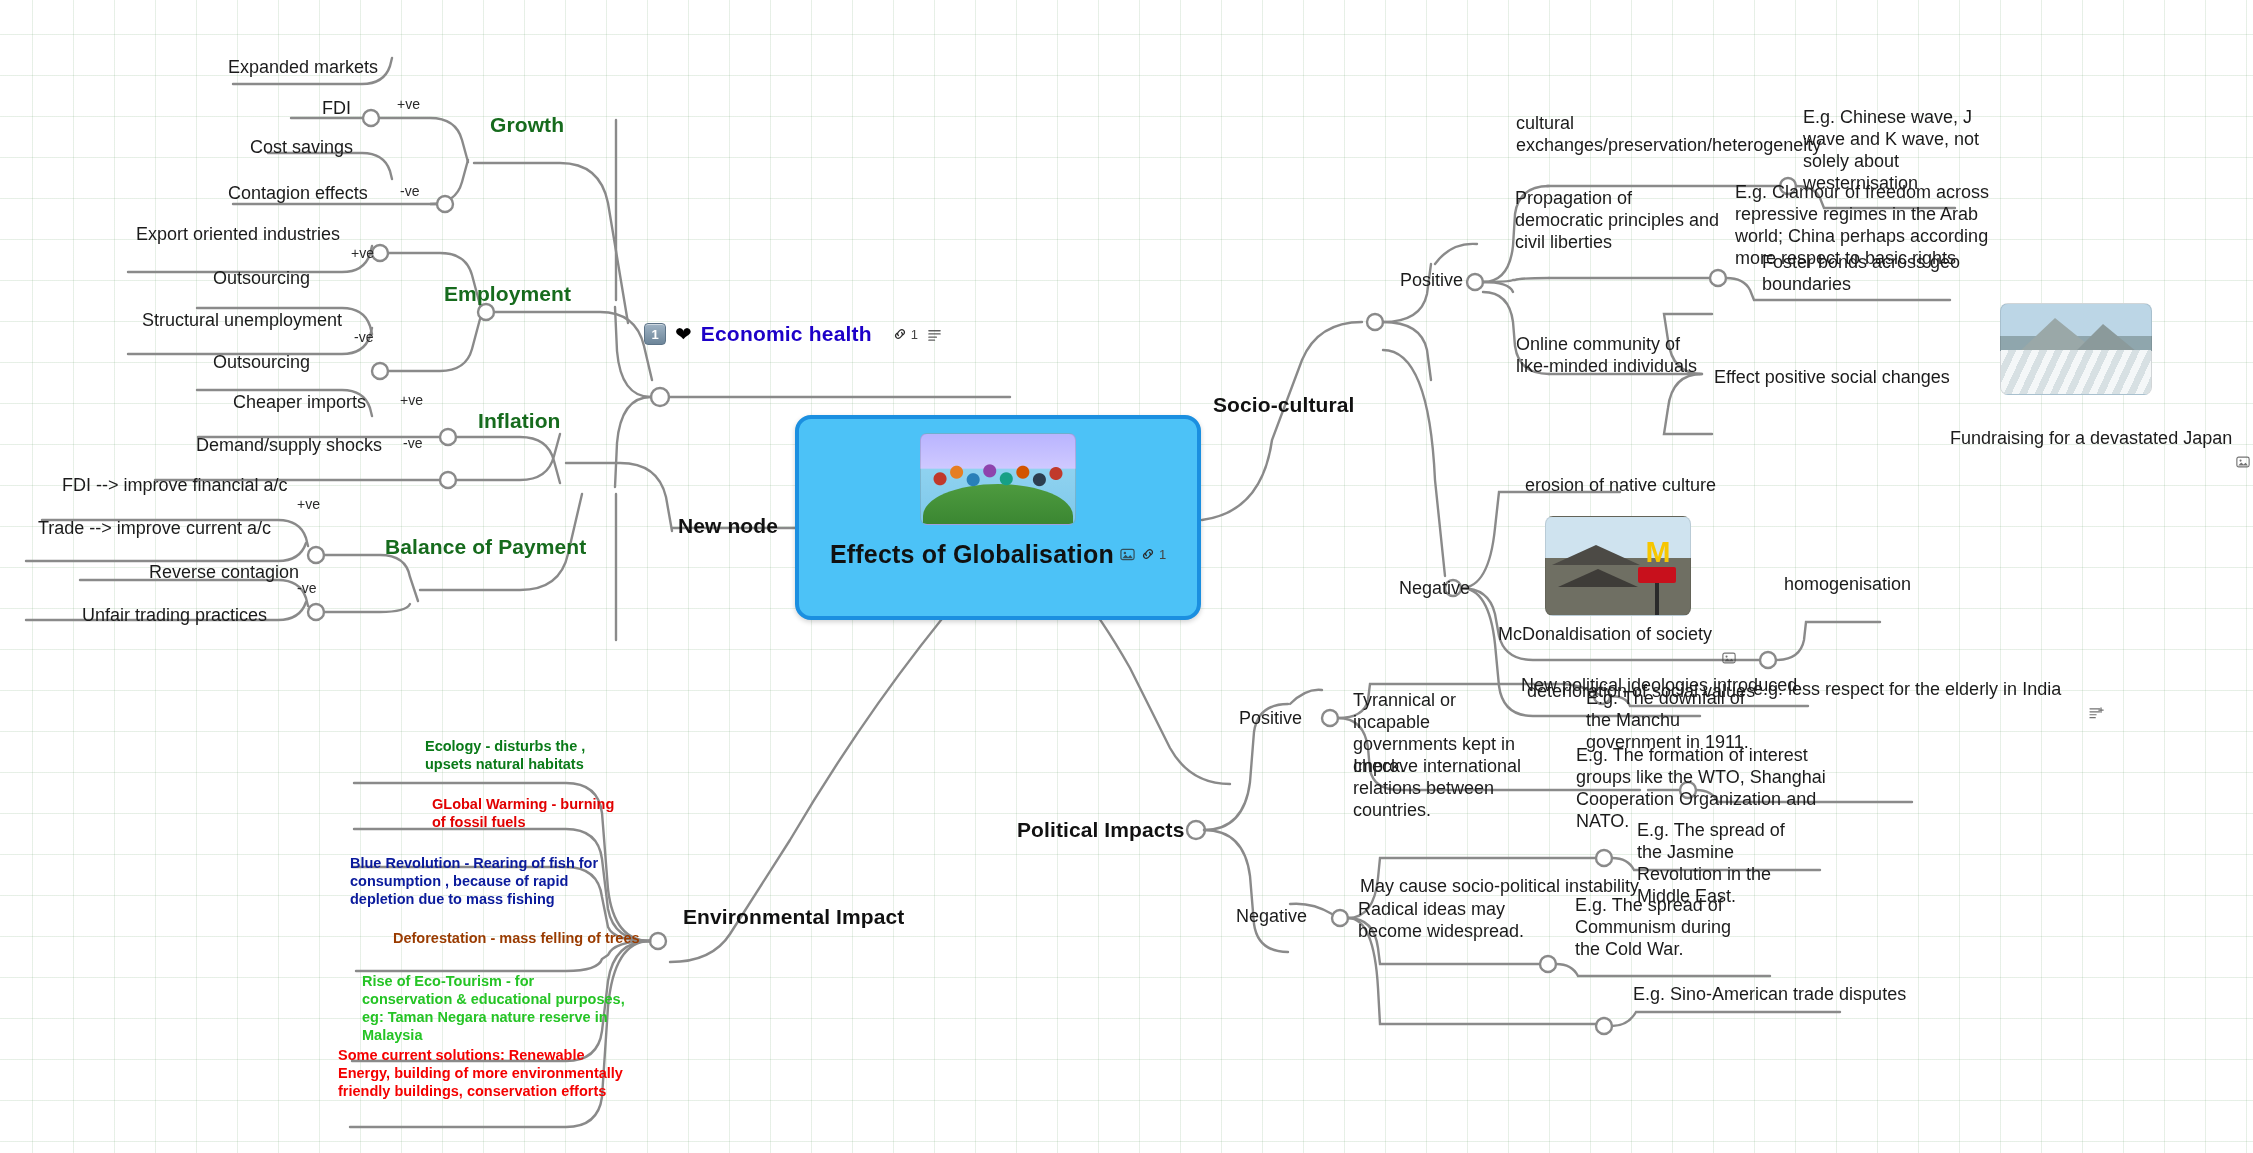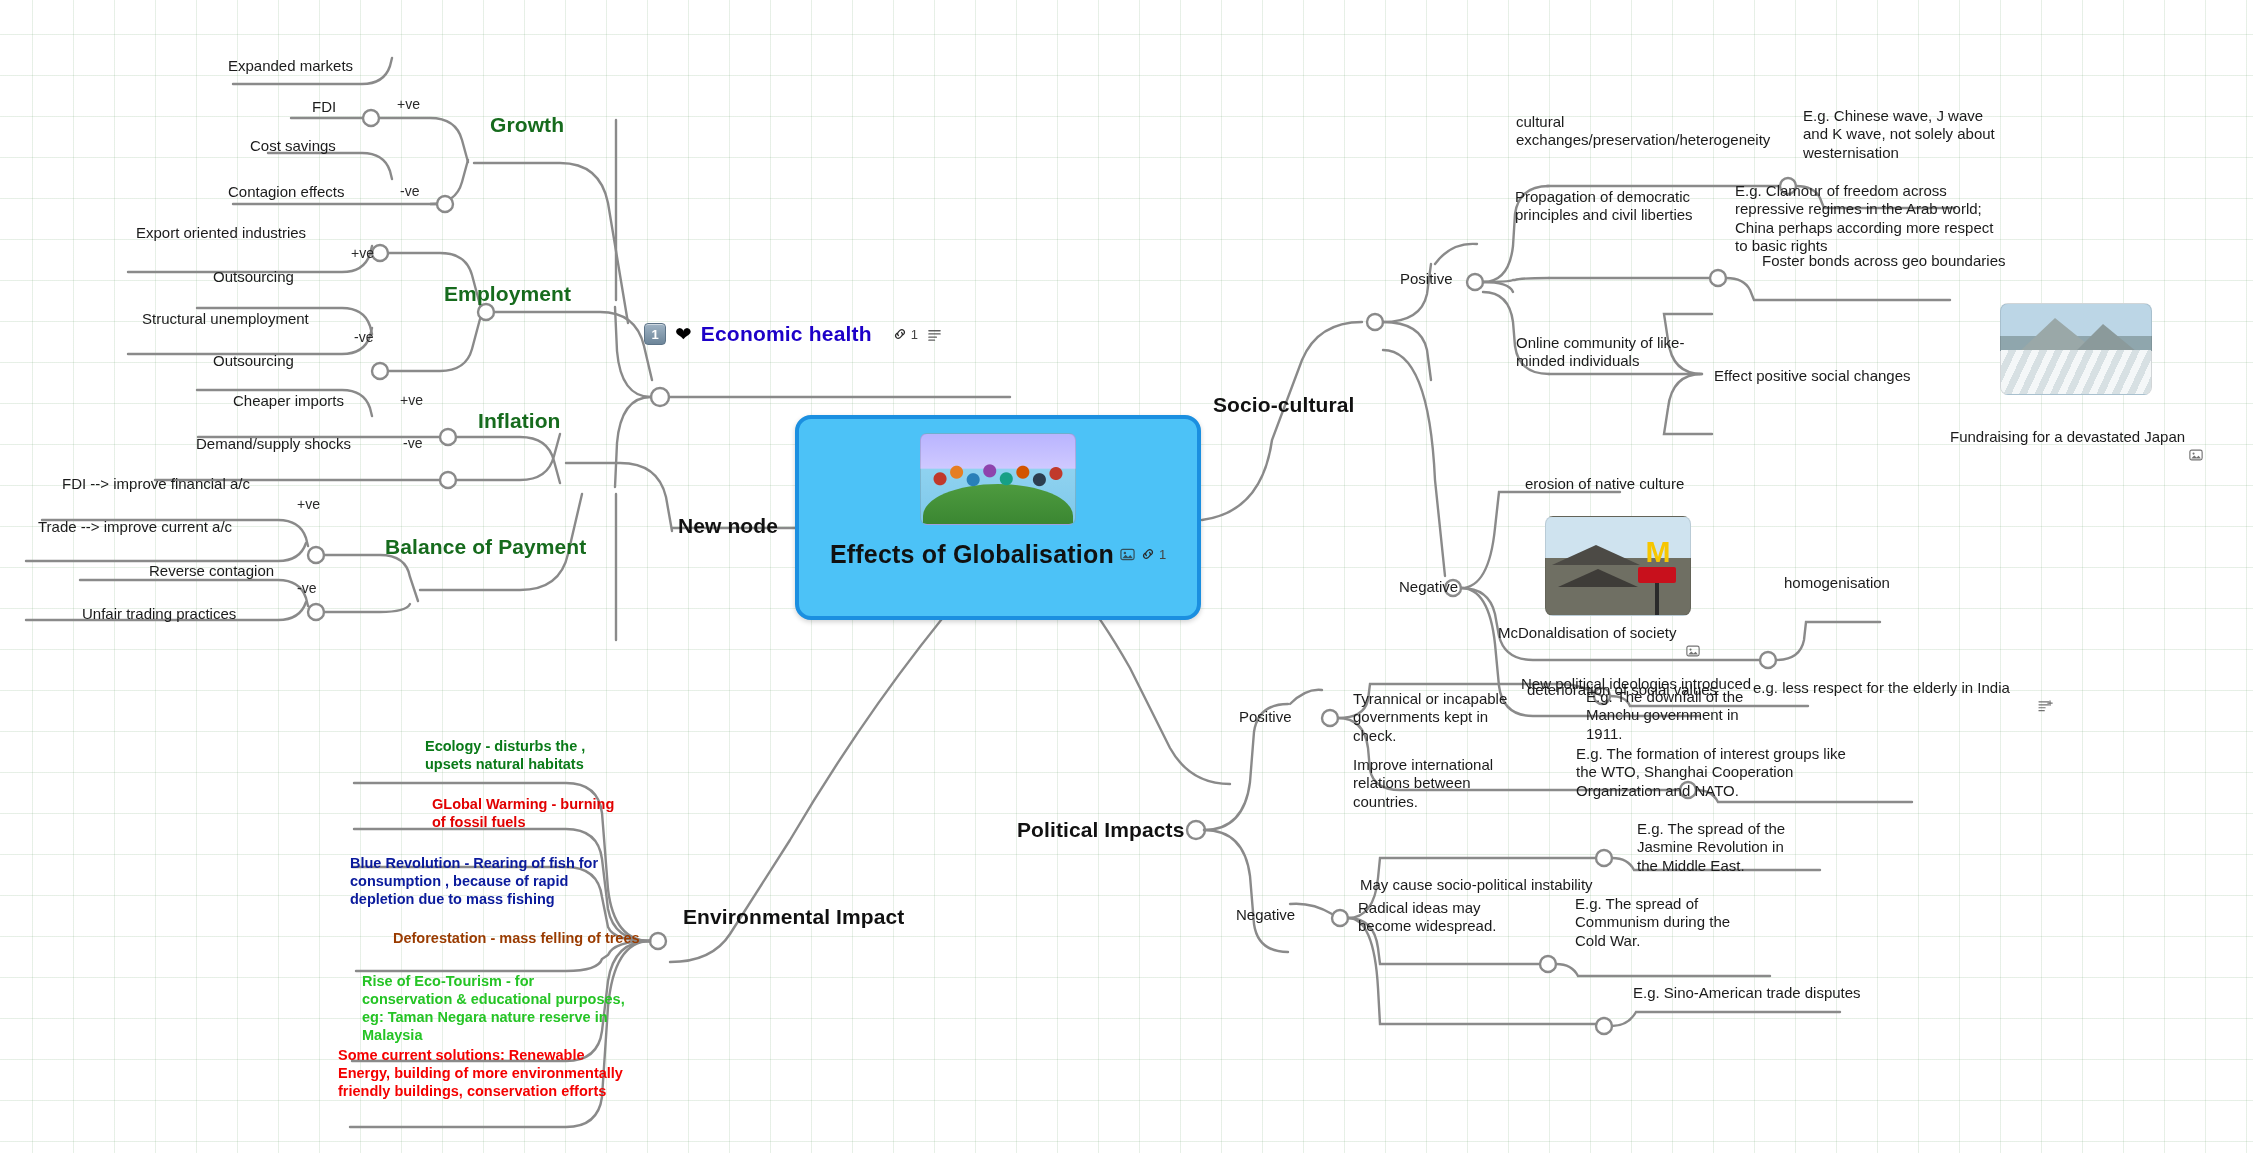--- a/index.html
+++ b/index.html
@@ -21,21 +21,21 @@
     background-position: -9px -7px;
   }
   #wires { position: absolute; inset: 0; width: 2253px; height: 1153px; pointer-events: none; }
 
   .node {
     position: absolute;
     line-height: 1.22;
     color: #1b1b1b;
     white-space: pre-line;
   }
-  .lbl-sm   { font-size: 15px; }
+  .lbl-sm   { font-size: 18px; }
   .lbl-ve   { font-size: 14px; color: #2a2a2a; }
   .branch-title {
     font-size: 21px;
     font-weight: bold;
     letter-spacing: .1px;
   }
   .green  { color: #166b1d; }
   .black  { color: #111111; }
 
   
@@ -332,21 +332,21 @@
       <svg viewBox="0 0 16 16" width="15" height="15">
           <path d="M2 4h12M2 7.4h12M2 10.8h8M2 14h6" stroke="#2a2a2a" stroke-width="1.4" stroke-linecap="round" fill="none"></path>
         </svg>
     </span>
   </div>
 
   <div class="node branch-title black" style="left:678px; top:513px;">New node</div>
 
   <div class="node branch-title green" style="left:490px; top:112px;">Growth</div>
   <div class="node lbl-sm" style="left:228px; top:57px;">Expanded markets</div>
-  <div class="node lbl-sm" style="left:312px; top:98px;">FDI</div>
+  <div class="node lbl-sm" style="left:322px; top:98px;">FDI</div>
   <div class="node lbl-sm" style="left:250px; top:137px;">Cost savings</div>
   <div class="node lbl-sm" style="left:228px; top:183px;">Contagion effects</div>
   <div class="node lbl-ve" style="left:397px; top:96px;">+ve</div>
   <div class="node lbl-ve" style="left:400px; top:183px;">-ve</div>
 
   <div class="node branch-title green" style="left:444px; top:281px;">Employment</div>
   <div class="node lbl-sm" style="left:136px; top:224px;">Export oriented industries</div>
   <div class="node lbl-sm" style="left:213px; top:268px;">Outsourcing</div>
   <div class="node lbl-sm" style="left:142px; top:310px;">Structural unemployment</div>
   <div class="node lbl-sm" style="left:213px; top:352px;">Outsourcing</div>

